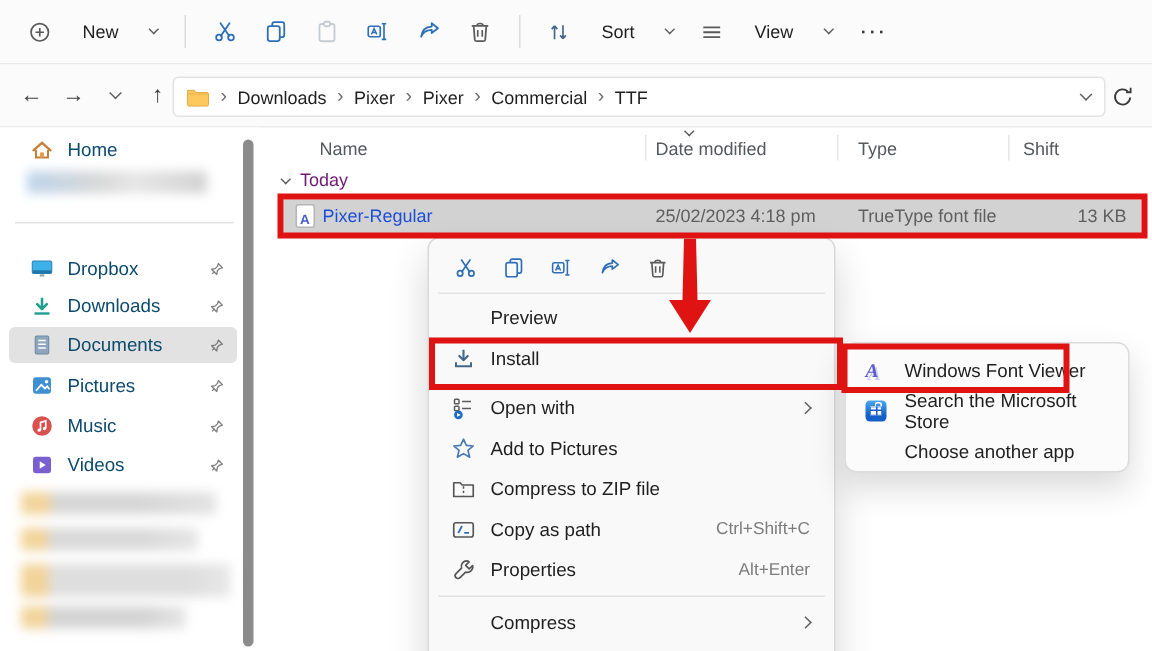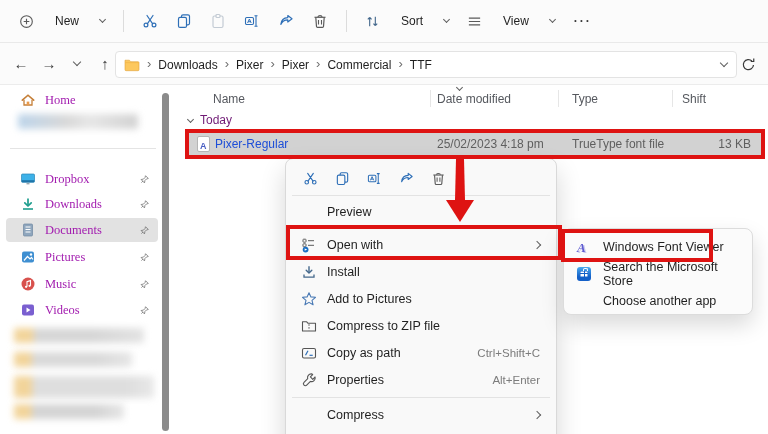--- a/index.html
+++ b/index.html
@@ -39,21 +39,21 @@
     display:flex; align-items:center; padding:0 8px; gap:7px; }
   .crumb { color:#1f1f1f; }
   .crumb-sep { color:#6f6f6f; font-size:13px; margin-top:-2px; }
   .addr-right { position:absolute; right:6px; top:8px; height:27px; display:flex; align-items:center; gap:14px; padding-right:6px; }
 
   
   .sidebar { position:absolute; left:0; top:85px; width:172px; height:349px; background:#fff; }
   .sb-row { position:absolute; left:6px; width:152px; height:24px; border-radius:4px;
     display:flex; align-items:center; gap:9px; padding:0 8px 0 14px; }
   .sb-row.selected { background:#e2e2e2; }
-  .sb-label { flex:1; color:#a21caf; font-size:12.5px;font-family:Liberation Serif, serif; }
+  .sb-label { flex:1; color:#0c4a6e; font-size:12.5px; }
   .sb-pin { opacity:.85; }
   .sb-div { position:absolute; left:10px; top:63px; width:146px; height:1px; background:#e4e4e4; }
   .sb-scroll { position:absolute; left:162px; top:8px; width:7px; height:338px;
     background:#8b8b8b; border-radius:4px; }
   .blur-block { filter:blur(3.5px); border-radius:2px; }
 
   
   .col-hdr { position:absolute; top:92px; color:#55585e; font-size:12px; }
   .col-sep { position:absolute; top:90px; width:1px; height:17px; background:#e6e6e6; }
   .sort-chev { position:absolute; left:457px; top:85px; width:5px; height:5px;
@@ -420,44 +420,44 @@
           </svg>
         </span>
       </div>
   </div>
   <div class="menu-hr"></div>
 
   <div class="mi">
     <span>Preview</span>
   </div>
 
+  <div class="mi">
+    <span class="mi-ic">
+        <svg width="16" height="16" viewBox="0 0 16 16" class="ic-steel">
+          <path d="M8 2.2 v6.5" stroke="currentColor" stroke-width="1.4"></path>
+          <path d="M5.2 6.3 L8 9.1 L10.8 6.3" fill="none" stroke="currentColor" stroke-width="1.4" stroke-linecap="round" stroke-linejoin="round"></path>
+          <path d="M3 10.5 v2.7 h10 v-2.7" fill="none" stroke="currentColor" stroke-width="1.3"></path>
+        </svg>
+      </span>
+    <span>Install</span>
+  </div>
+
   <div class="mi mi-openwith">
     <span class="mi-ic">
         <svg width="16" height="16" viewBox="0 0 16 16">
           <rect x="2" y="2.2" width="3" height="3" rx=".6" fill="none" stroke="#5b5b5b" stroke-width="1"></rect>
           <path d="M7 3.7 h6" stroke="#5b5b5b" stroke-width="1"></path>
           <rect x="2" y="6.8" width="3" height="3" rx=".6" fill="none" stroke="#5b5b5b" stroke-width="1"></rect>
           <path d="M7 8.3 h6" stroke="#5b5b5b" stroke-width="1"></path>
           <circle cx="4.6" cy="12.6" r="2.9" fill="#1a6fc4"></circle>
           <path d="M3.7 11.4 l2.5 1.2 -2.5 1.2 z" fill="#fff"></path>
         </svg>
       </span>
     <span>Open with</span>
     <span class="mi-chev"></span>
-  </div>
-
-  <div class="mi">
-    <span class="mi-ic">
-        <svg width="16" height="16" viewBox="0 0 16 16" class="ic-steel">
-          <path d="M8 2.2 v6.5" stroke="currentColor" stroke-width="1.4"></path>
-          <path d="M5.2 6.3 L8 9.1 L10.8 6.3" fill="none" stroke="currentColor" stroke-width="1.4" stroke-linecap="round" stroke-linejoin="round"></path>
-          <path d="M3 10.5 v2.7 h10 v-2.7" fill="none" stroke="currentColor" stroke-width="1.3"></path>
-        </svg>
-      </span>
-    <span>Install</span>
   </div>
 
   <div class="mi">
     <span class="mi-ic">
         <svg width="16" height="16" viewBox="0 0 16 16">
           <path d="M8 1.8 L9.9 5.9 L14.5 6.3 L11 9.3 L12.1 13.8 L8 11.4 L3.9 13.8 L5 9.3 L1.5 6.3 L6.1 5.9 Z" fill="none" stroke="#4a7ab5" stroke-width="1.1" stroke-linejoin="round"></path>
         </svg>
       </span>
     <span>Add to Pictures</span>
   </div>

